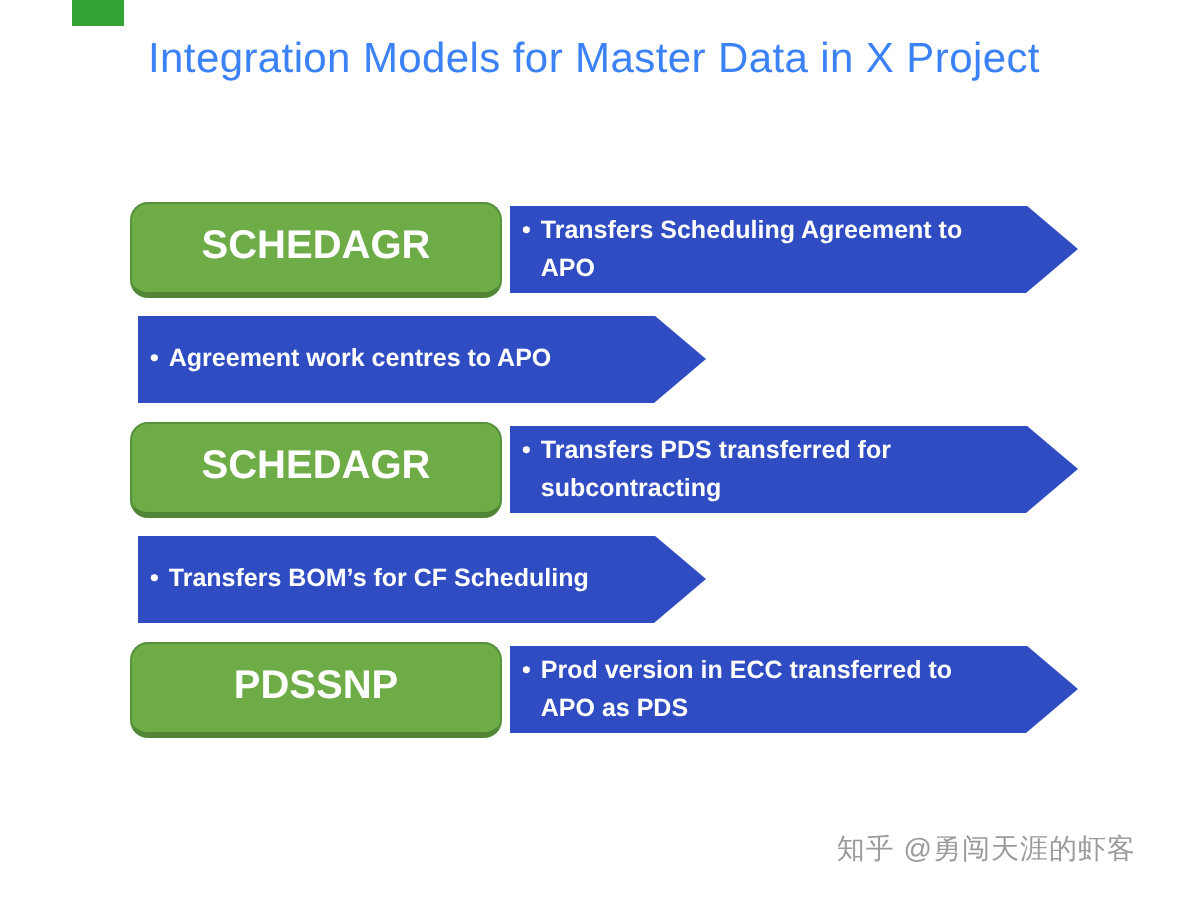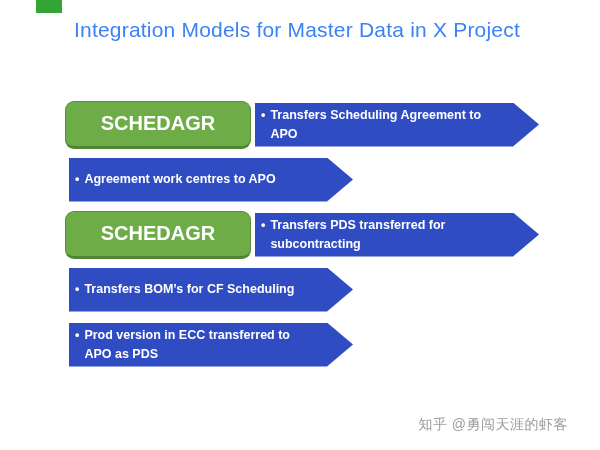--- a/index.html
+++ b/index.html
@@ -136,20 +136,21 @@
     <div class="row">
       <div class="arrow">
         <div class="arrow-text">
           <span class="bullet">•</span>
           <span>Transfers BOM’s for CF Scheduling</span>
         </div>
       </div>
     </div>
 
     <div class="row">
+      <div class="model-box">PDSSNP</div>
       <div class="arrow">
         <div class="arrow-text">
           <span class="bullet">•</span>
           <span>Prod version in ECC transferred to APO as PDS</span>
         </div>
       </div>
     </div>
 
   </div>
 

